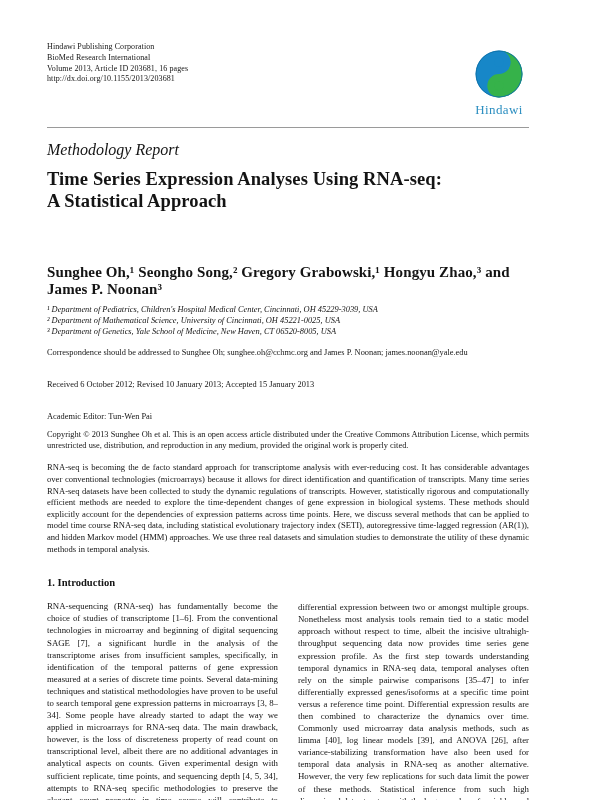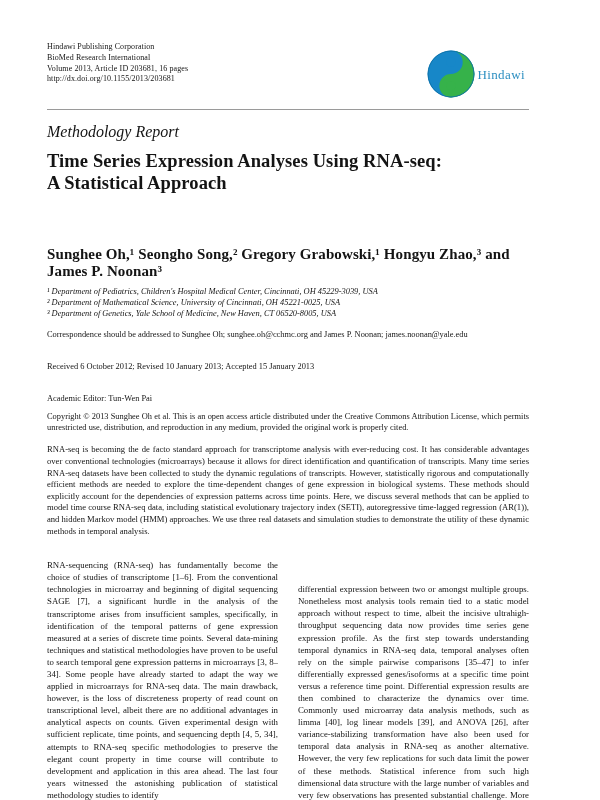--- a/index.html
+++ b/index.html
@@ -7,21 +7,21 @@
   body {
     background:#ffffff;
     color:#141414;
     font-family:"Liberation Serif", serif;
     -webkit-font-smoothing:antialiased;
   }
   .page { position:relative; width:576px; height:800px; padding:42px 47px 0 47px; background:#fff; }
 
   .masthead { display:flex; justify-content:space-between; align-items:flex-start; }
   .pub-info { font-size:8px; line-height:10.8px; letter-spacing:.1px; }
-  .logo-block { display:flex; flex-direction:row; align-items:center; margin-top:6px; margin-right:4px; }
+  .logo-block { display:flex; flex-direction:column; align-items:center; margin-top:6px; margin-right:4px; }
   .logo-block svg { display:block; }
   .logo-word { font-size:13px; color:#2d8fc1; margin-top:2px; letter-spacing:.4px; }
 
   .rule { border:none; border-top:1px solid #9a9a9a; margin-top:9px; }
 
   .category { margin-top:13px; font-style:italic; font-size:16px; }
   .title { margin-top:9px; font-weight:bold; font-size:18.5px; line-height:1.2; white-space:pre-line; letter-spacing:.1px; }
 
   .authors { margin-top:52px; font-weight:bold; font-size:15px; letter-spacing:.1px; }
   .affiliations { margin-top:6px; font-style:italic; font-size:8.4px; line-height:11px; }
@@ -81,20 +81,21 @@
   <div class="meta-line">Received 6 October 2012; Revised 10 January 2013; Accepted 15 January 2013</div>
 
   <div class="meta-line">Academic Editor: Tun-Wen Pai</div>
 
   <p class="copyright">Copyright © 2013 Sunghee Oh et al. This is an open access article distributed under the Creative Commons Attribution License, which permits unrestricted use, distribution, and reproduction in any medium, provided the original work is properly cited.</p>
 
   <p class="abstract">RNA-seq is becoming the de facto standard approach for transcriptome analysis with ever-reducing cost. It has considerable advantages over conventional technologies (microarrays) because it allows for direct identification and quantification of transcripts. Many time series RNA-seq datasets have been collected to study the dynamic regulations of transcripts. However, statistically rigorous and computationally efficient methods are needed to explore the time-dependent changes of gene expression in biological systems. These methods should explicitly account for the dependencies of expression patterns across time points. Here, we discuss several methods that can be applied to model time course RNA-seq data, including statistical evolutionary trajectory index (SETI), autoregressive time-lagged regression (AR(1)), and hidden Markov model (HMM) approaches. We use three real datasets and simulation studies to demonstrate the utility of these dynamic methods in temporal analysis.</p>
 
   <div class="columns">
     <div class="col col-left">
+      <div class="section-heading">1. Introduction</div>
       <div>RNA-sequencing (RNA-seq) has fundamentally become the choice of studies of transcriptome [1–6]. From the conventional technologies in microarray and beginning of digital sequencing SAGE [7], a significant hurdle in the analysis of the transcriptome arises from insufficient samples, specifically, in identification of the temporal patterns of gene expression measured at a series of discrete time points. Several data-mining techniques and statistical methodologies have proven to be useful to search temporal gene expression patterns in microarrays [3, 8–34]. Some people have already started to adapt the way we applied in microarrays for RNA-seq data. The main drawback, however, is the loss of discreteness property of read count on transcriptional level, albeit there are no additional advantages in analytical aspects on counts. Given experimental design with sufficient replicate, time points, and sequencing depth [4, 5, 34], attempts to RNA-seq specific methodologies to preserve the elegant count property in time course will contribute to development and application in this area ahead. The last four years witnessed the astonishing publication of statistical methodology studies to identify</div>
     </div>
     <div class="col col-right">
       <div>differential expression between two or amongst multiple groups. Nonetheless most analysis tools remain tied to a static model approach without respect to time, albeit the incisive ultrahigh-throughput sequencing data now provides time series gene expression profile. As the first step towards understanding temporal dynamics in RNA-seq data, temporal analyses often rely on the simple pairwise comparisons [35–47] to infer differentially expressed genes/isoforms at a specific time point versus a reference time point. Differential expression results are then combined to characterize the dynamics over time. Commonly used microarray data analysis methods, such as limma [40], log linear models [39], and ANOVA [26], after variance-stabilizing transformation have also been used for temporal data analysis in RNA-seq as another alternative. However, the very few replications for such data limit the power of these methods. Statistical inference from such high dimensional data structure with the large number of variables and very few observations has presented substantial challenge. More importantly, the pairwise approaches fail to account for the strong temporal dependencies; indeed, higher correlation between neighboring time points is clearly revealed in published gene expression profiles [48] and our</div>
     </div>
   </div>
 
 </div>
 
 </body></html>

